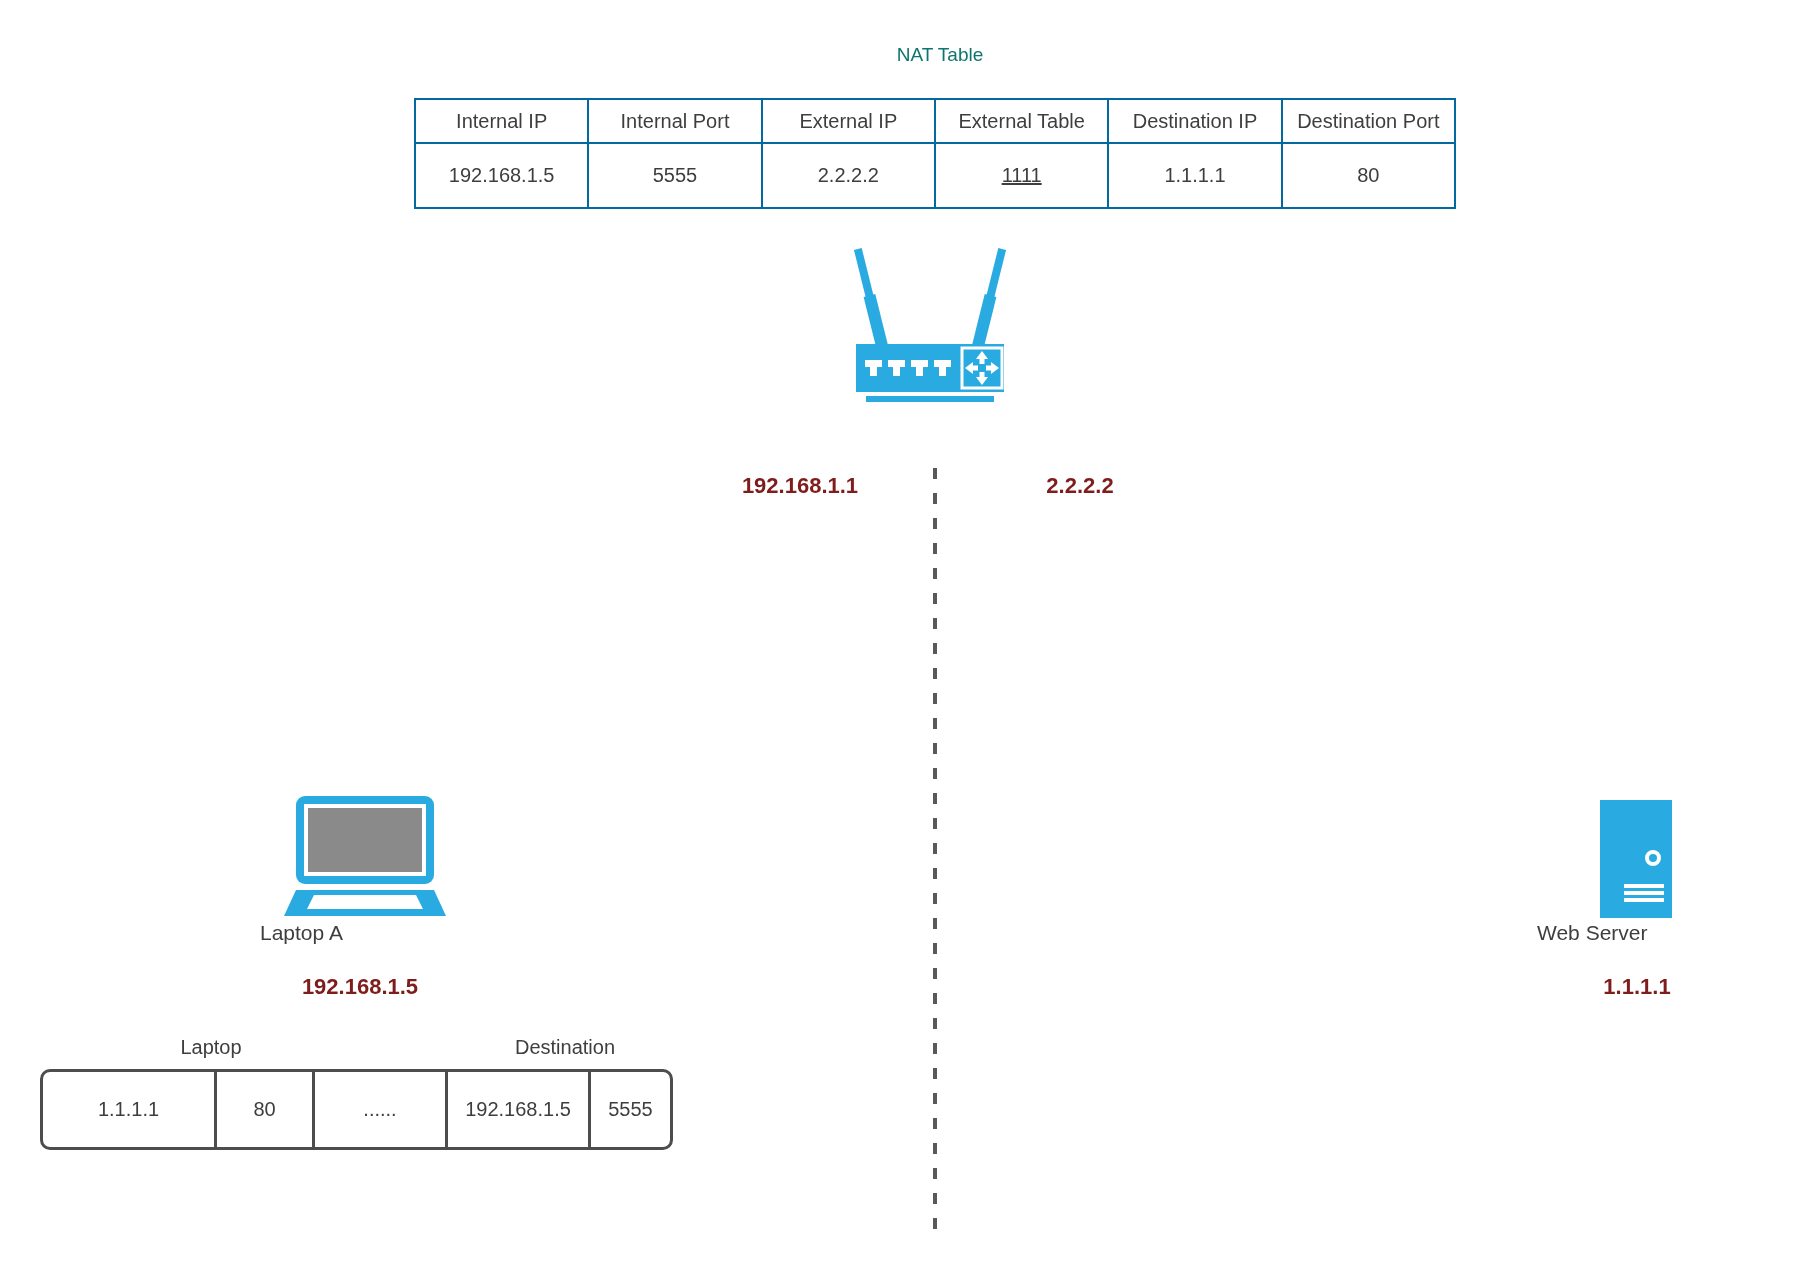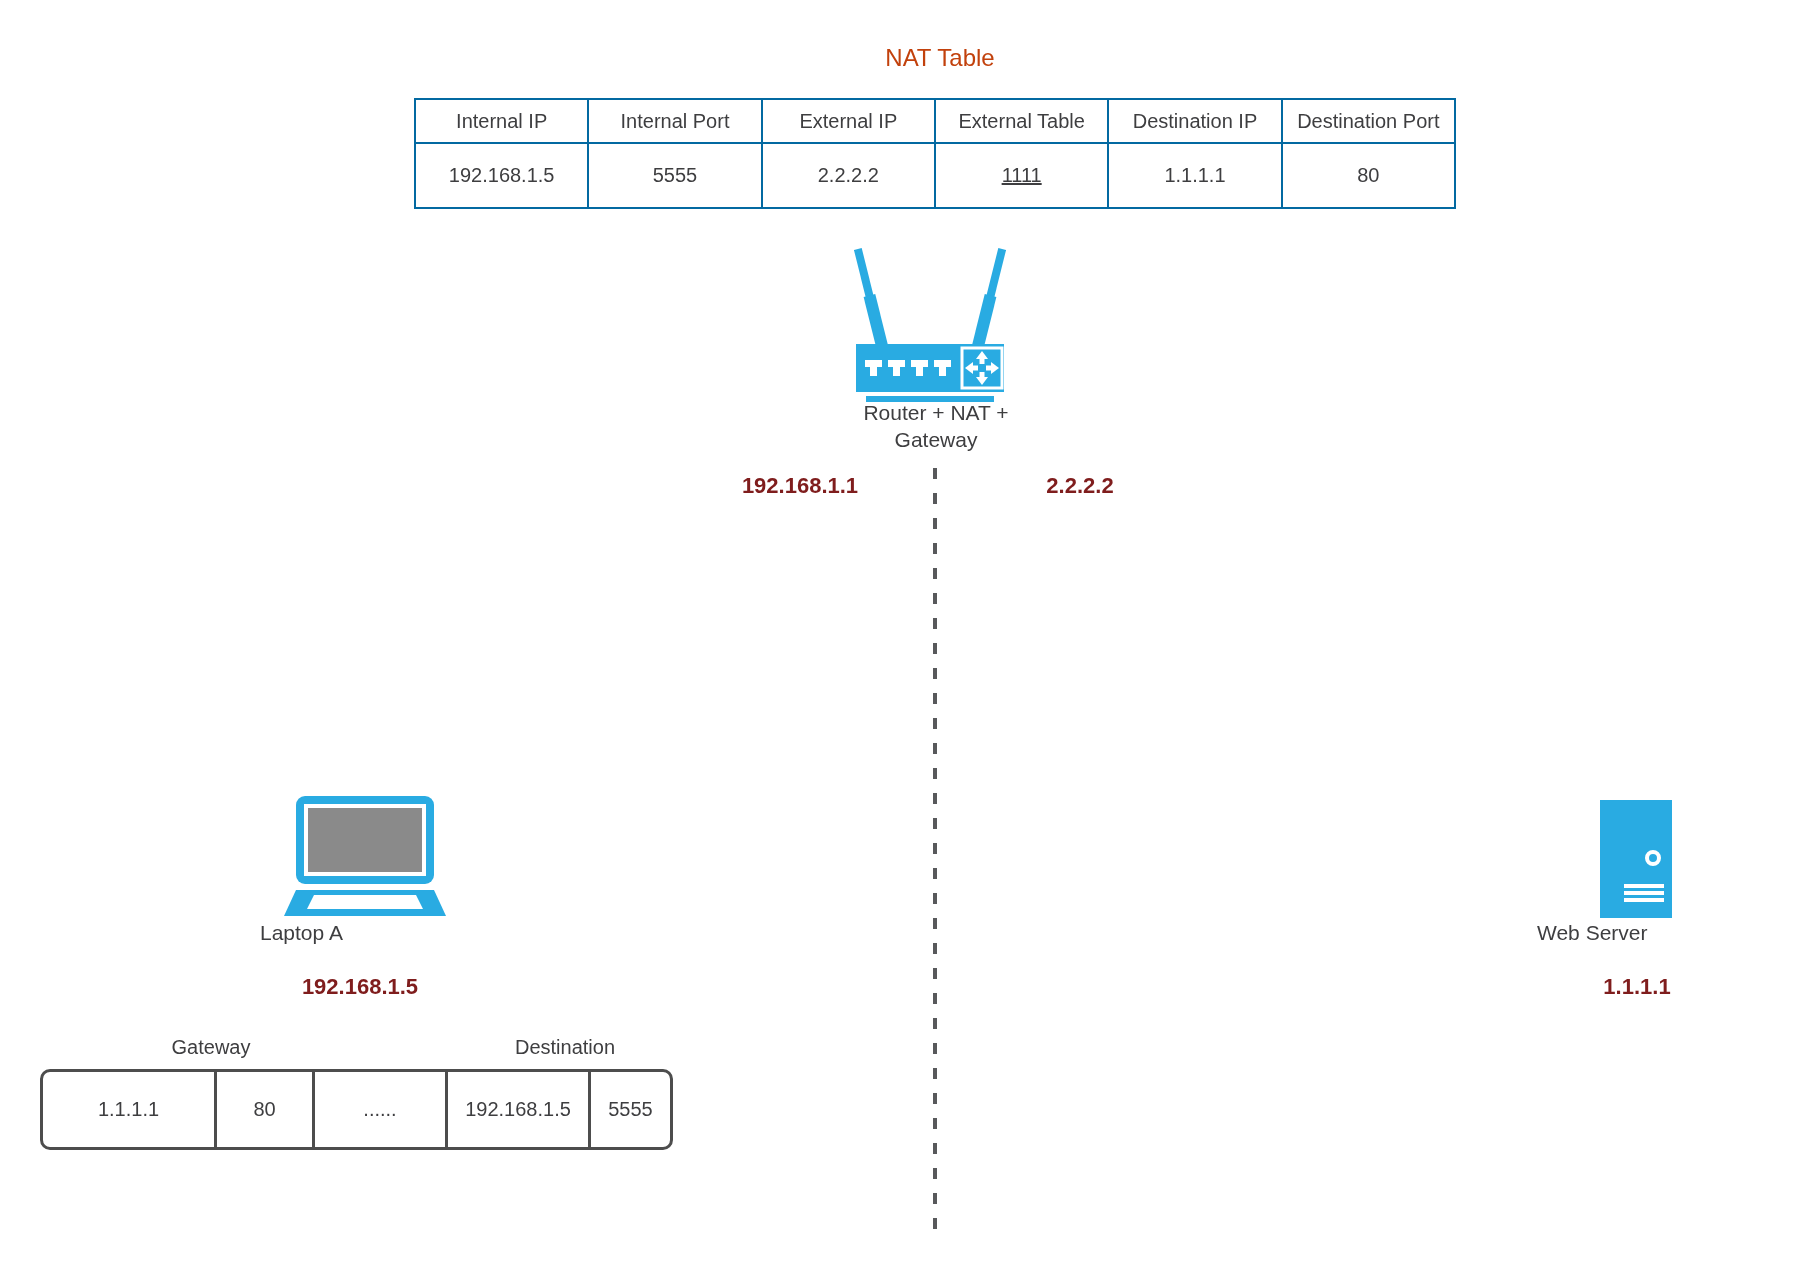--- a/index.html
+++ b/index.html
@@ -1,21 +1,21 @@
 <!DOCTYPE html>
 <html><head>
 <meta charset="utf-8">
 <style>
   html,body{margin:0;padding:0;background:#ffffff;}
   body{font-family:"Liberation Sans", sans-serif;color:#3e3e40;}
   .canvas{position:relative;width:1800px;height:1270px;background:#ffffff;overflow:hidden;}
 
   
   .nat-title{position:absolute;left:740px;top:44px;width:400px;text-align:center;
-             font-size:24px;color:#c2410c;}
+             font-size:19px;color:#0f766e;}
   table.nat{position:absolute;left:414px;top:98px;width:1042px;border-collapse:collapse;
             table-layout:fixed;font-size:20px;color:#3e3e40;}
   table.nat th, table.nat td{border:2px solid #0369a1;text-align:center;font-weight:normal;
             background:#ffffff;padding:0;}
   table.nat th{height:42px;}
   table.nat td{height:63px;}
   td.u{text-decoration:underline;}
 
   
   .router-wrap{position:absolute;left:854px;top:244px;width:152px;height:158px;}
@@ -121,24 +121,20 @@
             <rect x="125.5" y="128" width="5" height="5"></rect>
           <polygon points="111,124 119,118 119,130"></polygon>
             <rect x="119" y="121.5" width="5" height="5"></rect>
           <polygon points="145,124 137,118 137,130"></polygon>
             <rect x="132" y="121.5" width="5" height="5"></rect>
         </g>
       </g>
     </svg>
   </div>
 
-  <div class="router-label">
-    <div>Router + NAT +</div>
-    <div>Gateway</div>
-  </div>
   <div class="ip-label ip-lan">192.168.1.1</div>
   <div class="ip-label ip-wan">2.2.2.2</div>
 
   <div class="boundary"></div>
 
   <div class="laptop-wrap">
     <svg width="166" height="126" viewBox="0 0 166 126" xmlns="http://www.w3.org/2000/svg">
       <rect x="14" y="0" width="138" height="88" rx="9" fill="#29abe2"></rect>
       <rect x="22" y="8" width="122" height="72" fill="#ffffff"></rect>
       <rect x="26" y="12" width="114" height="64" fill="#8a8a8a"></rect>
@@ -154,21 +150,21 @@
       <rect x="0" y="0" width="72" height="118" fill="#29abe2"></rect>
       <circle cx="53" cy="58" r="6" fill="none" stroke="#ffffff" stroke-width="4"></circle>
       <rect x="24" y="84" width="40" height="4" fill="#ffffff"></rect>
       <rect x="24" y="91" width="40" height="4" fill="#ffffff"></rect>
       <rect x="24" y="98" width="40" height="4" fill="#ffffff"></rect>
     </svg>
   </div>
   <div class="server-label">Web Server</div>
   <div class="ip-label server-ip">1.1.1.1</div>
 
-  <div class="pkt-head pkt-src">Gateway</div>
+  <div class="pkt-head pkt-src">Laptop</div>
   <div class="pkt-head pkt-dst">Destination</div>
 
   <div class="pkt">
     <div class="cell c0">1.1.1.1</div>
     <div class="cell c1">80</div>
     <div class="cell c2">......</div>
     <div class="cell c3">192.168.1.5</div>
     <div class="cell c4">5555</div>
   </div>
 

